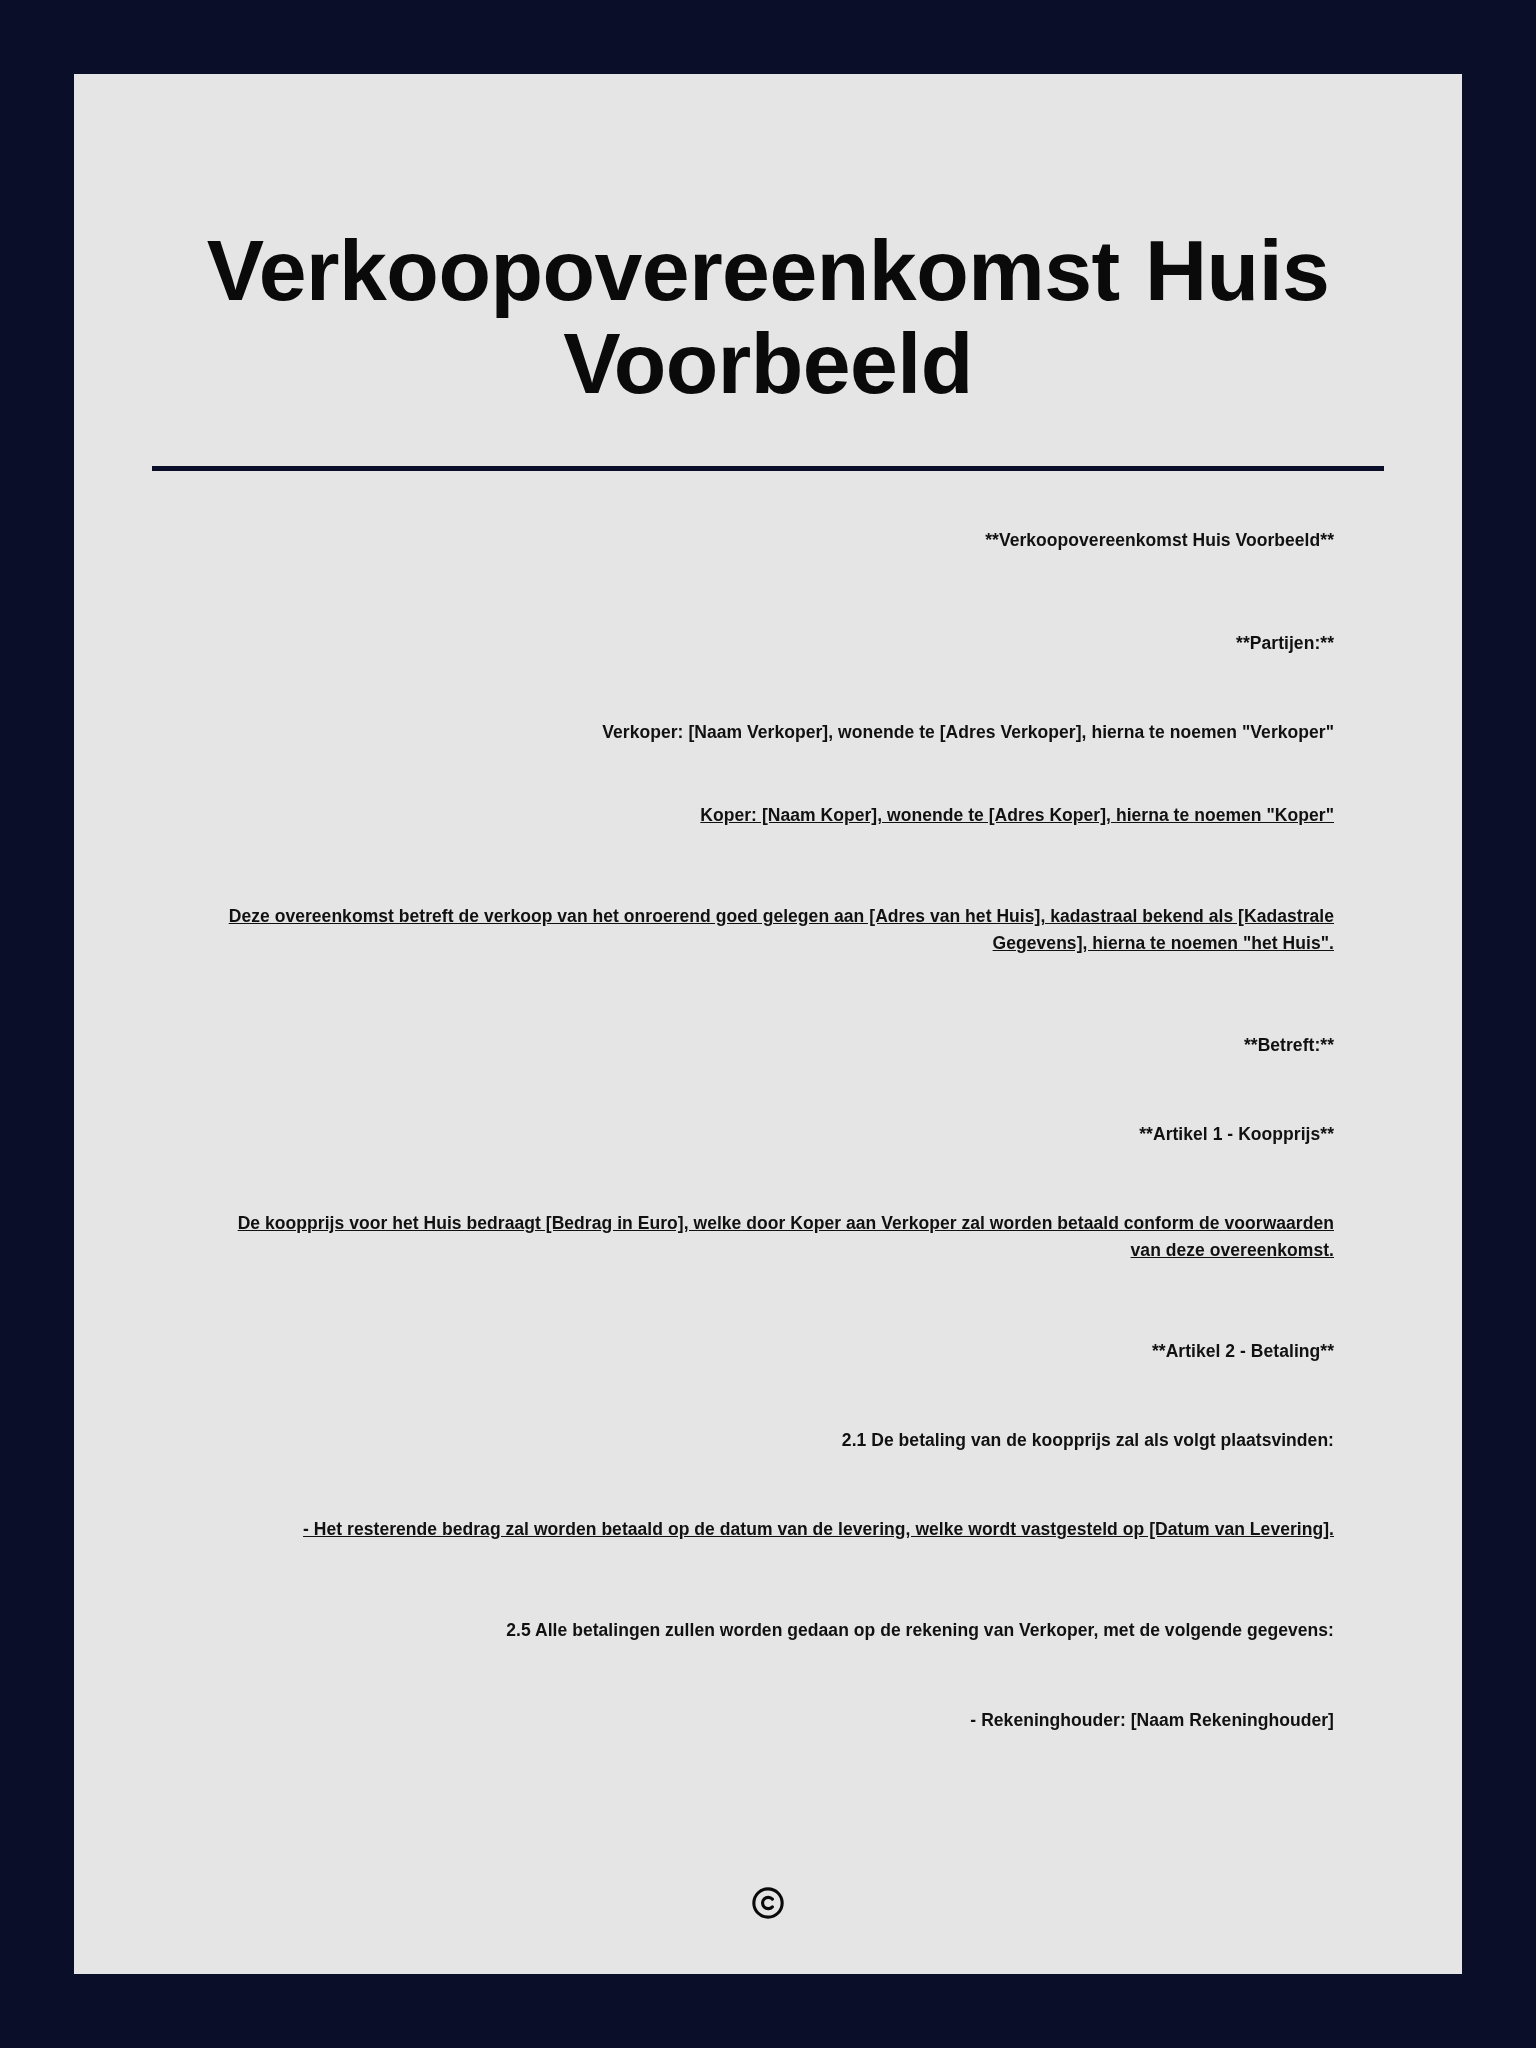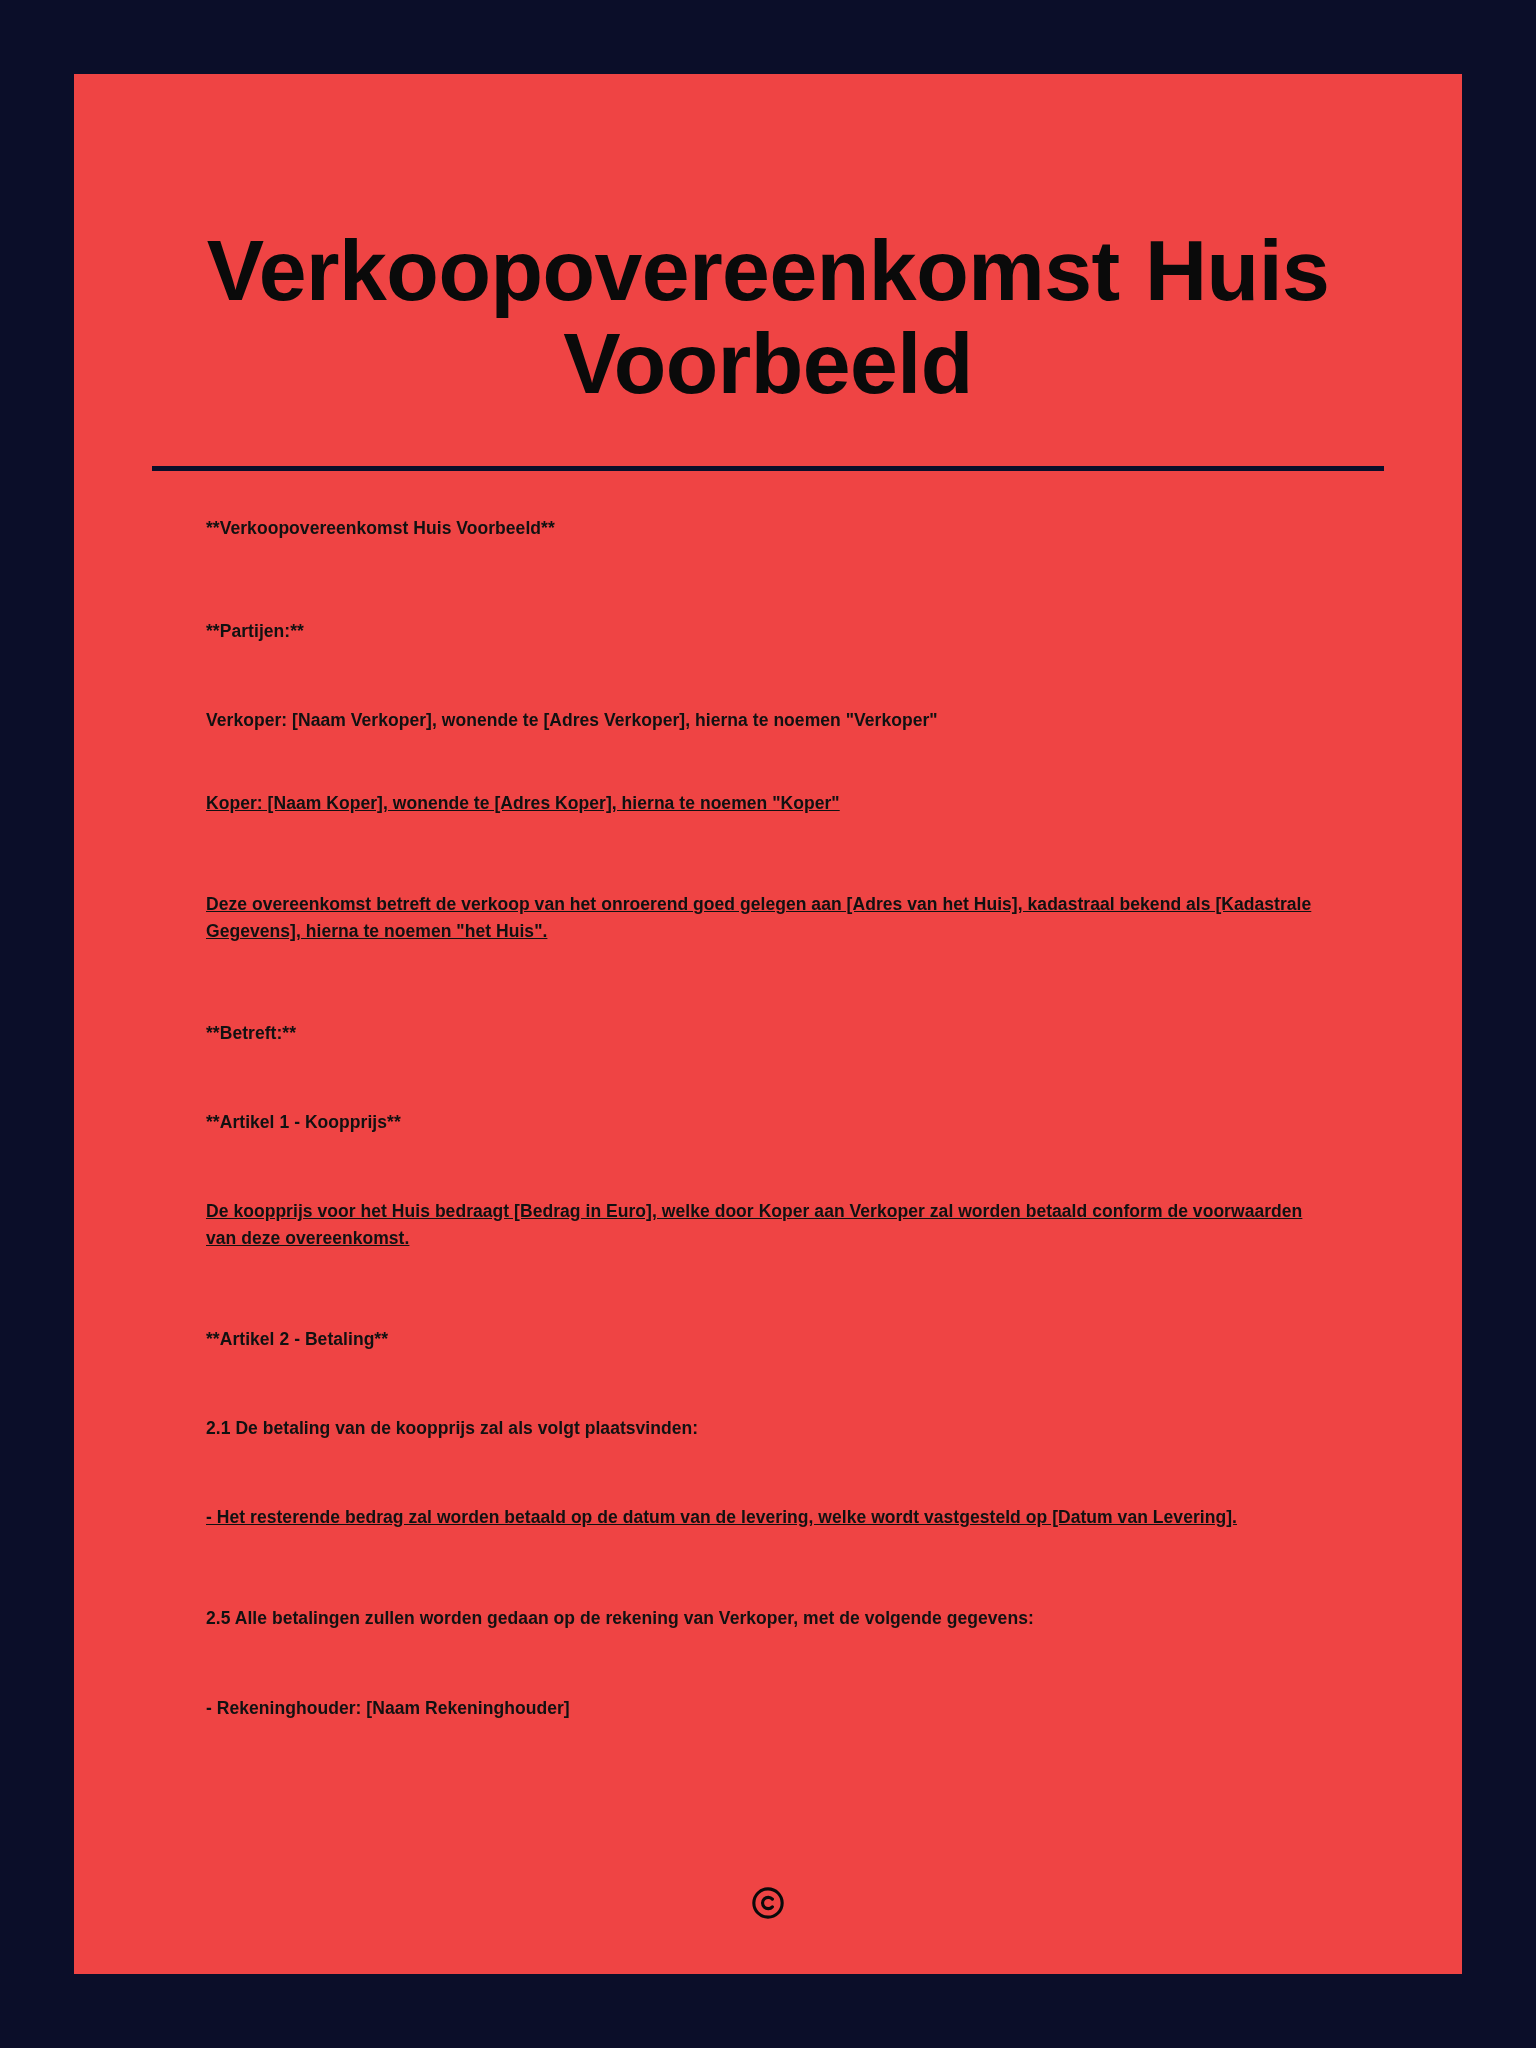--- a/index.html
+++ b/index.html
@@ -22,21 +22,21 @@
     box-sizing: border-box;
     padding: 74px 74px 74px 74px;
     display: flex;
     justify-content: center;
     align-items: flex-start;
   }
 
   .card {
     width: 1404px;
     min-height: 1900px;
-    background: #ef4444;
+    background: #e5e5e5;
     box-sizing: border-box;
     padding: 0;
     display: flex;
     flex-direction: column;
     position: relative;
   }
 
   
   .title-block {
     padding: 150px 52px 0 52px;
@@ -55,22 +55,23 @@
   }
 
   .title-divider {
     height: 5px;
     background: #0b0e29;
     margin: 56px 26px 0 26px;
   }
 
   
   .doc-body {
-    padding: 44px 128px 40px 132px;
+    padding: 56px 128px 40px 132px;
     flex: 1 1 auto;
+    text-align: right;
   }
 
   .block {
     font-size: 17.5px;
     line-height: 1.55;
     font-weight: 700;
     color: #111111;
     margin: 0 0 56px 0;
     font-family: "Liberation Sans", "DejaVu Sans", sans-serif;
     letter-spacing: 0.05px;

